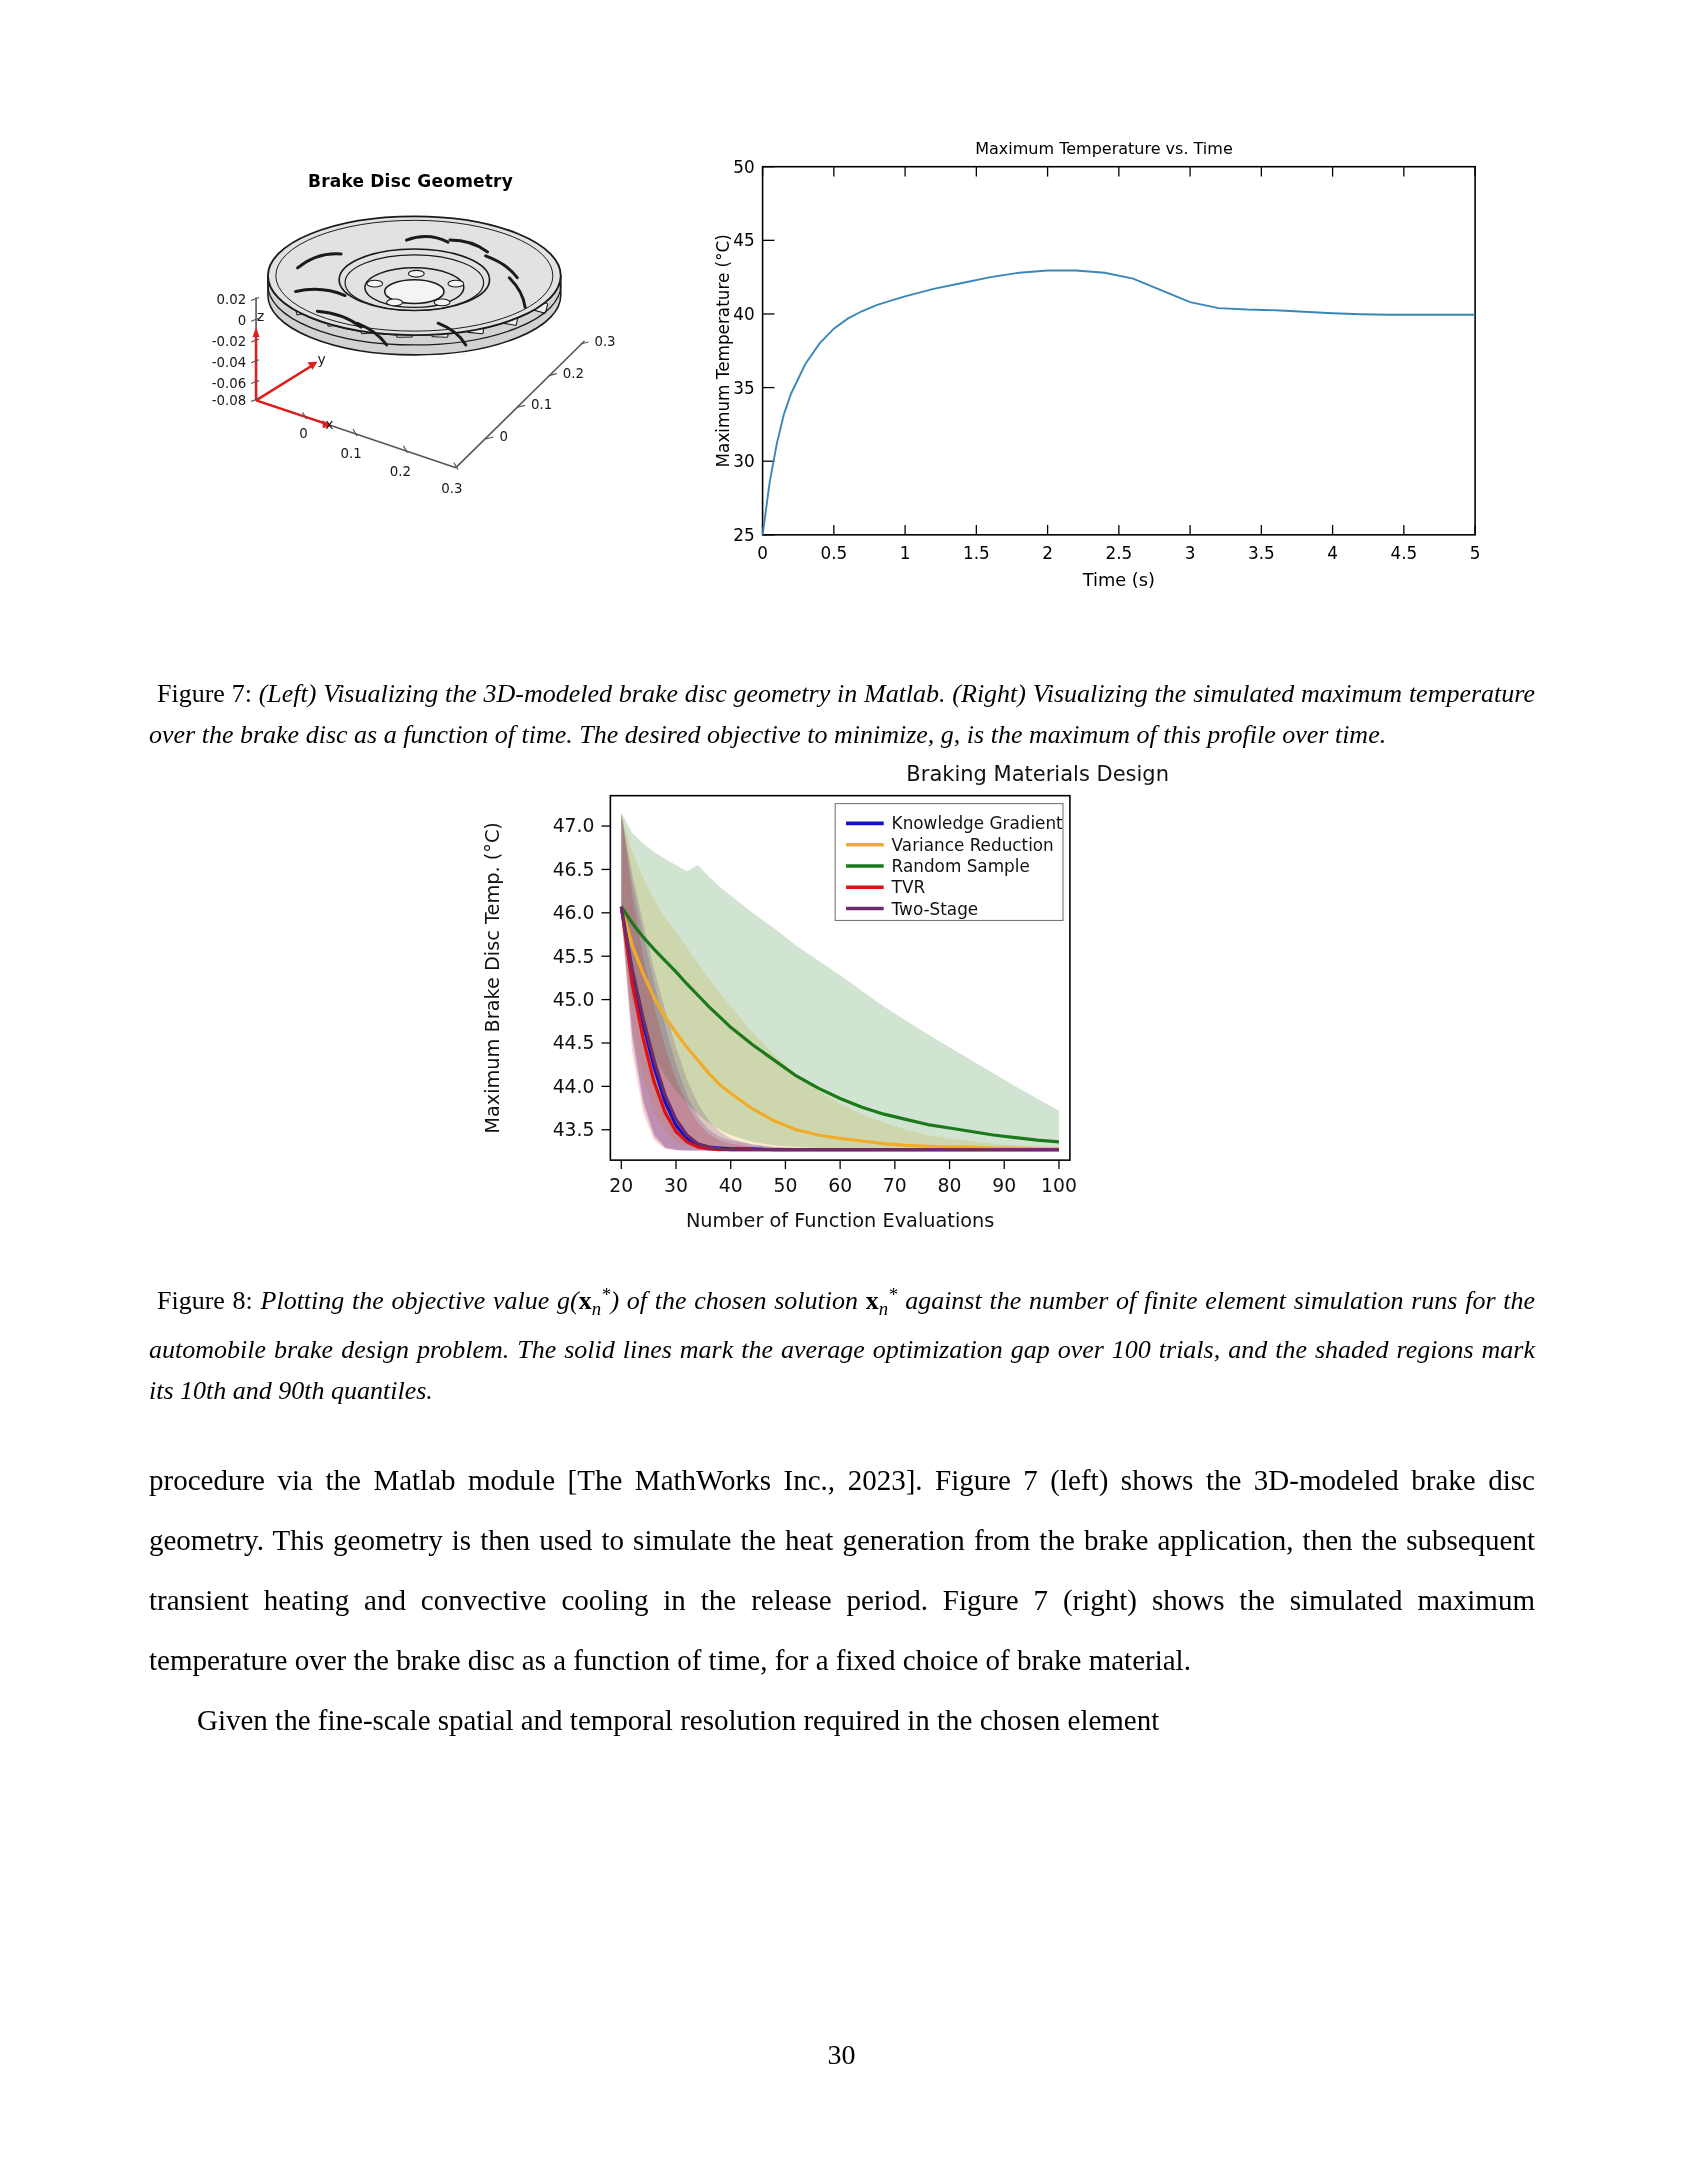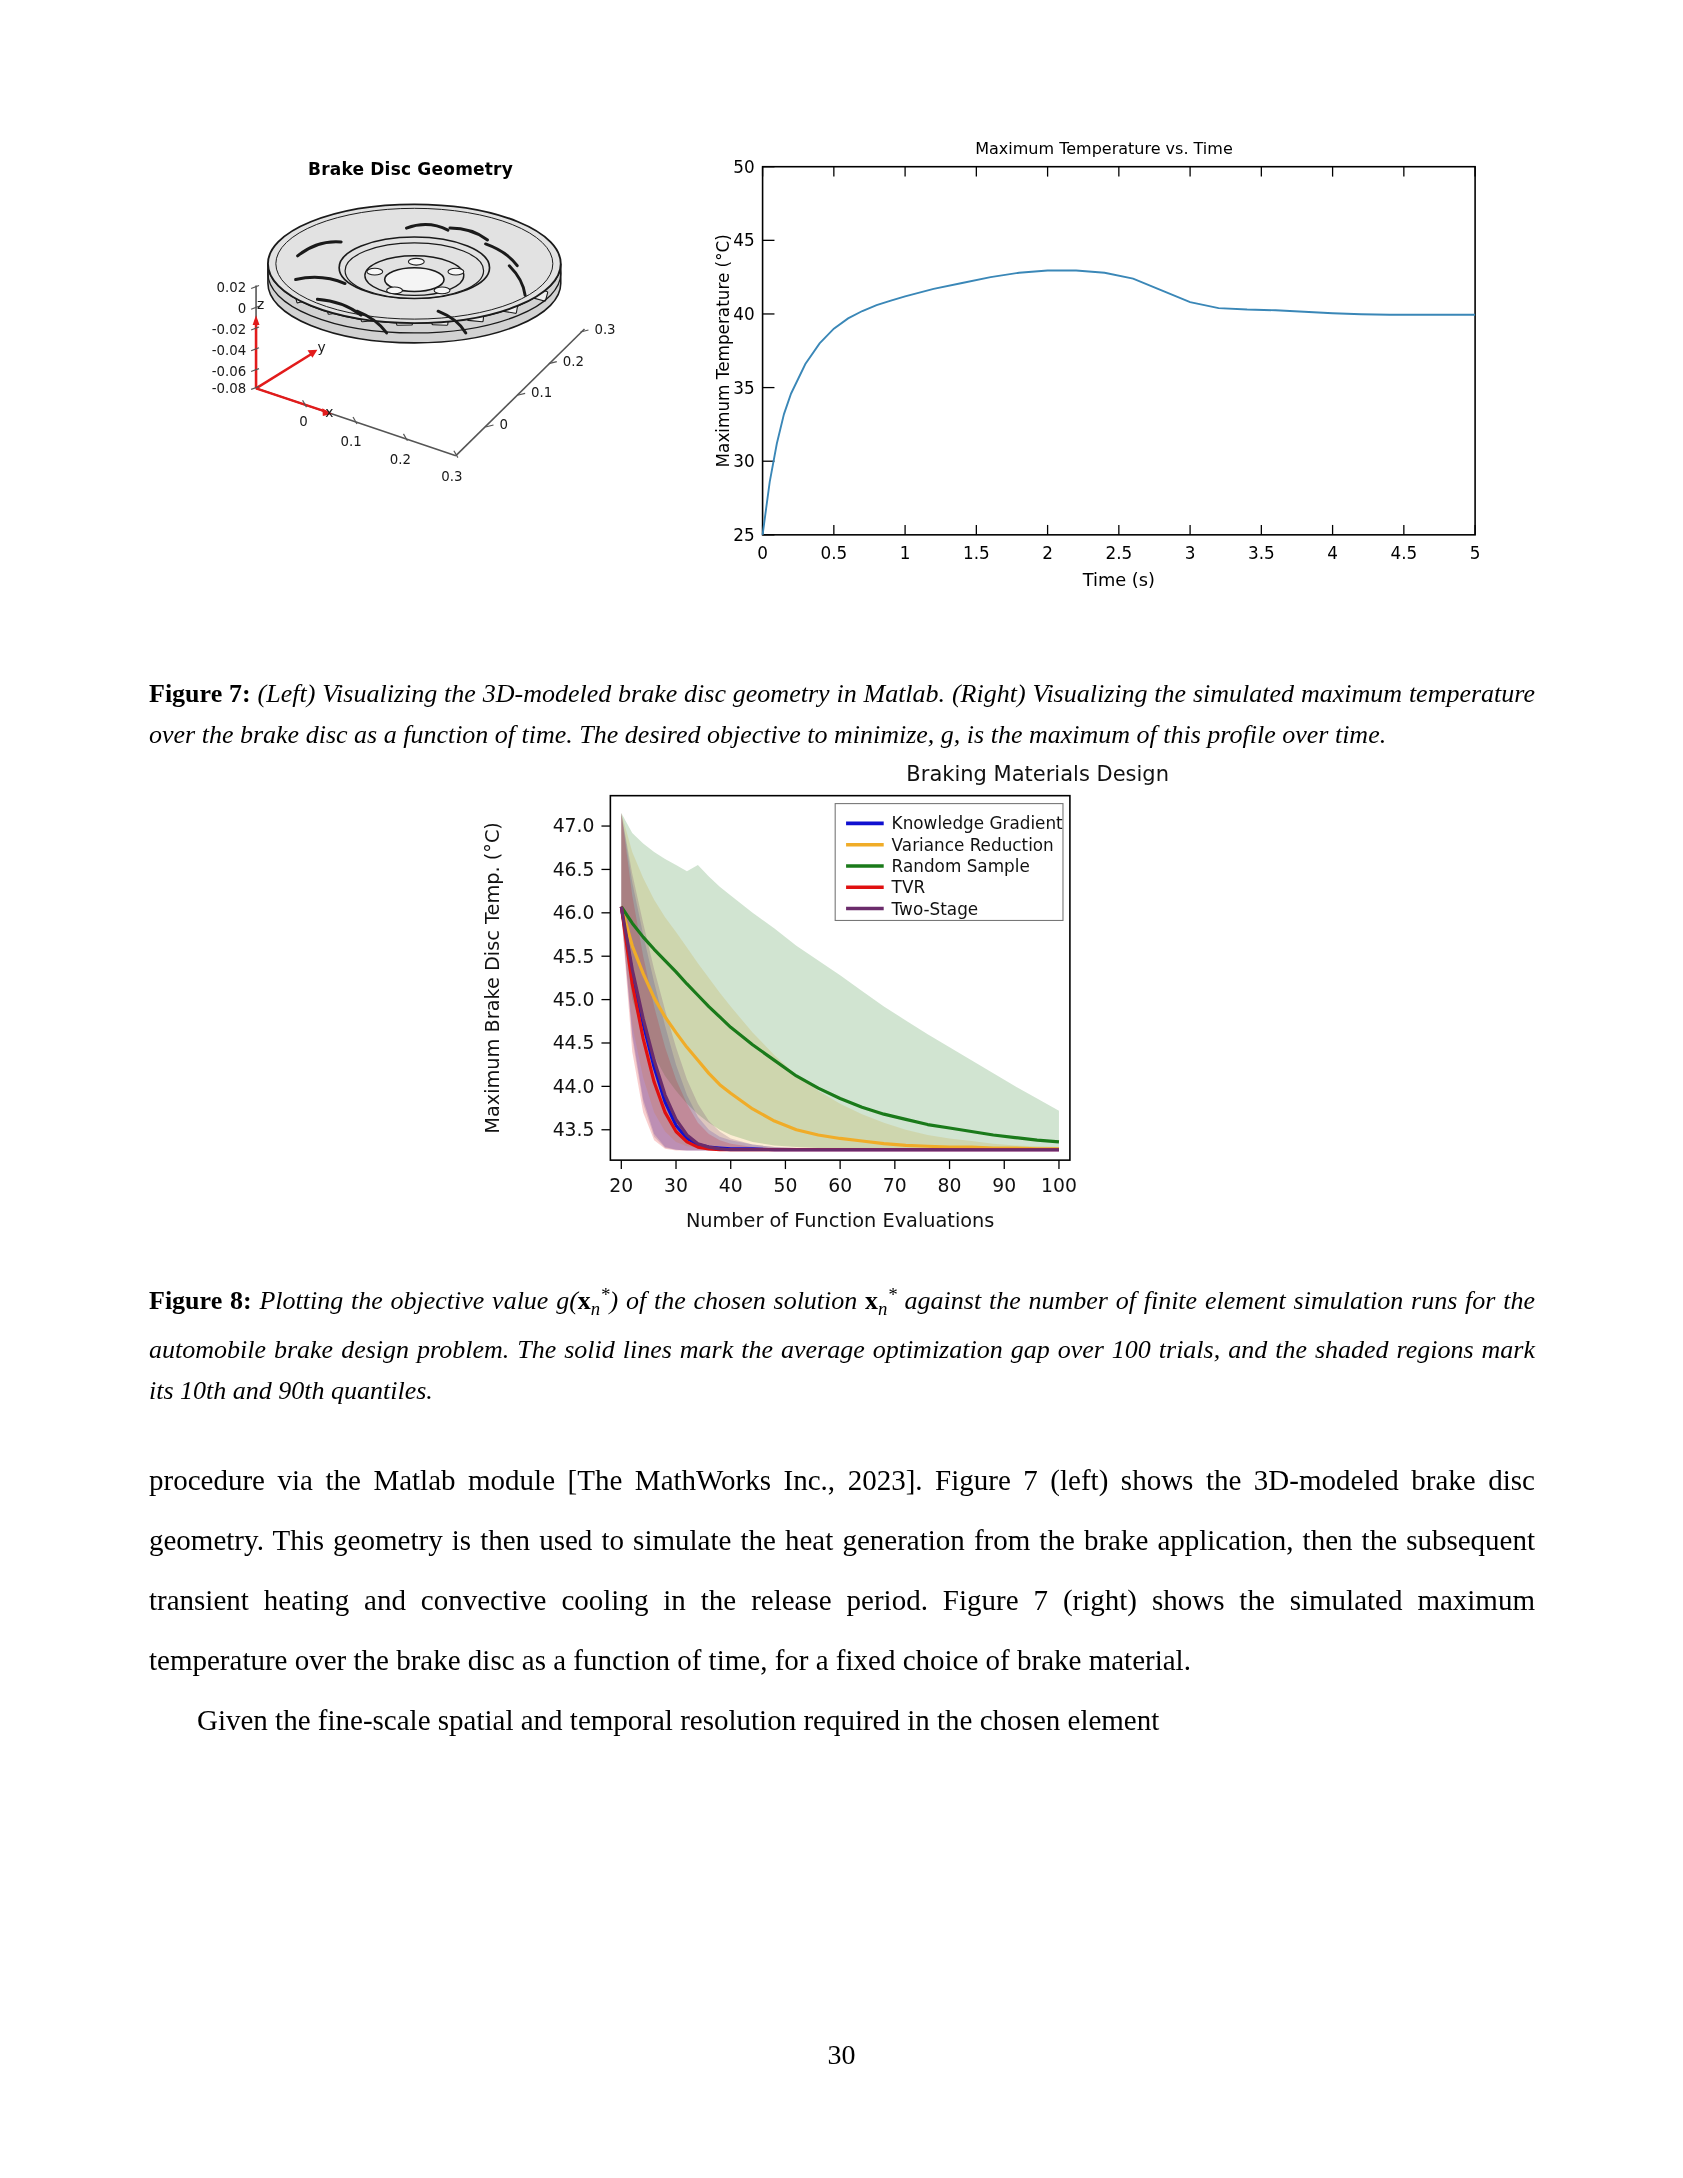--- a/index.html
+++ b/index.html
@@ -27,21 +27,21 @@
     left: 149px;
     top: 139px;
     width: 1386px;
     height: 495px;
   }
 
   
   .disc-panel {
     position: absolute;
     left: 20px;
-    top: 0px;
+    top: 12px;
     width: 554px;
     height: 475px;
     text-align: right;
   }
   .disc-title {
     position: absolute;
     left: 139px;
     top: 20px;
     font-family: "DejaVu Sans", sans-serif;
     font-weight: bold;
@@ -83,21 +83,22 @@
     width: 1386px;
     font-family: "Liberation Serif", serif;
     font-style: italic;
     font-size: 26px;
     line-height: 41px;
     text-align: justify;
     color: #000;
   }
   .caption b {
     font-style: normal;
-    font-weight: bold;
+    font-weight: normal;
+    margin-left: 8px;
   }
   .cap7 { top: 673px; }
   .cap8 { top: 1274px; }
 
   
   .fig8 {
     position: absolute;
     left: 436px;
     top: 762px;
     width: 733px;

